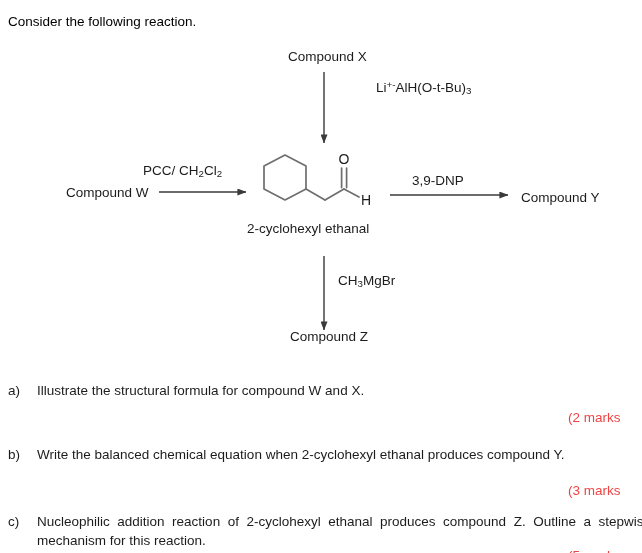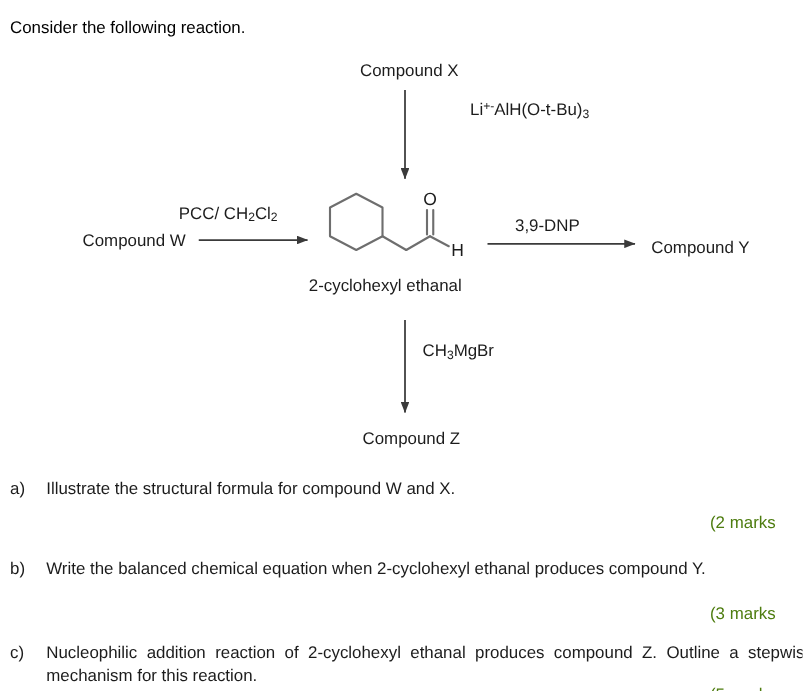--- a/index.html
+++ b/index.html
@@ -32,21 +32,21 @@
   
   .scheme-label {
     font-size: 13.5px;
     line-height: 16px;
     white-space: nowrap;
     color: #1c1c1c;
   }
   #label-compound-x { left: 288px; top: 49px; }
   #label-compound-w { left: 44px;  top: 185px; margin-left: 22px; }
   #label-compound-y { left: 521px; top: 190px; }
-  #label-compound-z { left: 290px; top: 343px; }
+  #label-compound-z { left: 290px; top: 329px; }
   #caption-ethanal  { left: 247px; top: 221px; }
 
   
   .reagent {
     font-size: 13.5px;
     line-height: 16px;
     white-space: nowrap;
     color: #1c1c1c;
   }
   #reagent-lialh  { left: 333px; top: 80px; margin-left: 43px; }
@@ -84,21 +84,21 @@
     text-align: justify;
     text-align-last: left;
     width: 614px;
   }
   .marks {
     position: absolute;
     left: 568px;
     font-size: 13.5px;
     line-height: 19px;
     white-space: nowrap;
-    color: #4d7c0f;
+    color: #ef4444;
   }
 
   #qa-marker { top: 381px; }
   #qa-body   { top: 381px; white-space: nowrap; }
   #qa-marks  { top: 408px; }
 
   #qb-marker { top: 445px; }
   #qb-body   { top: 445px; white-space: nowrap; }
   #qb-marks  { top: 481px; }
 

